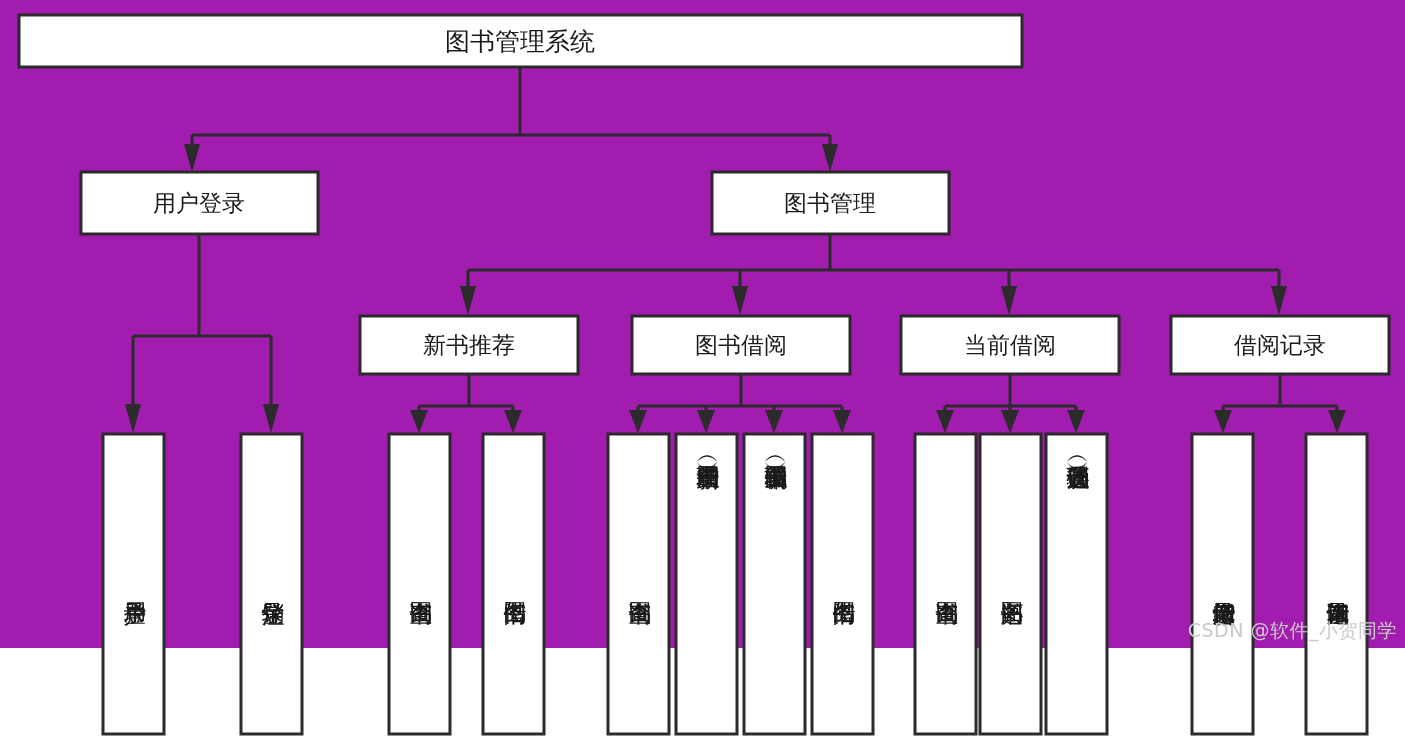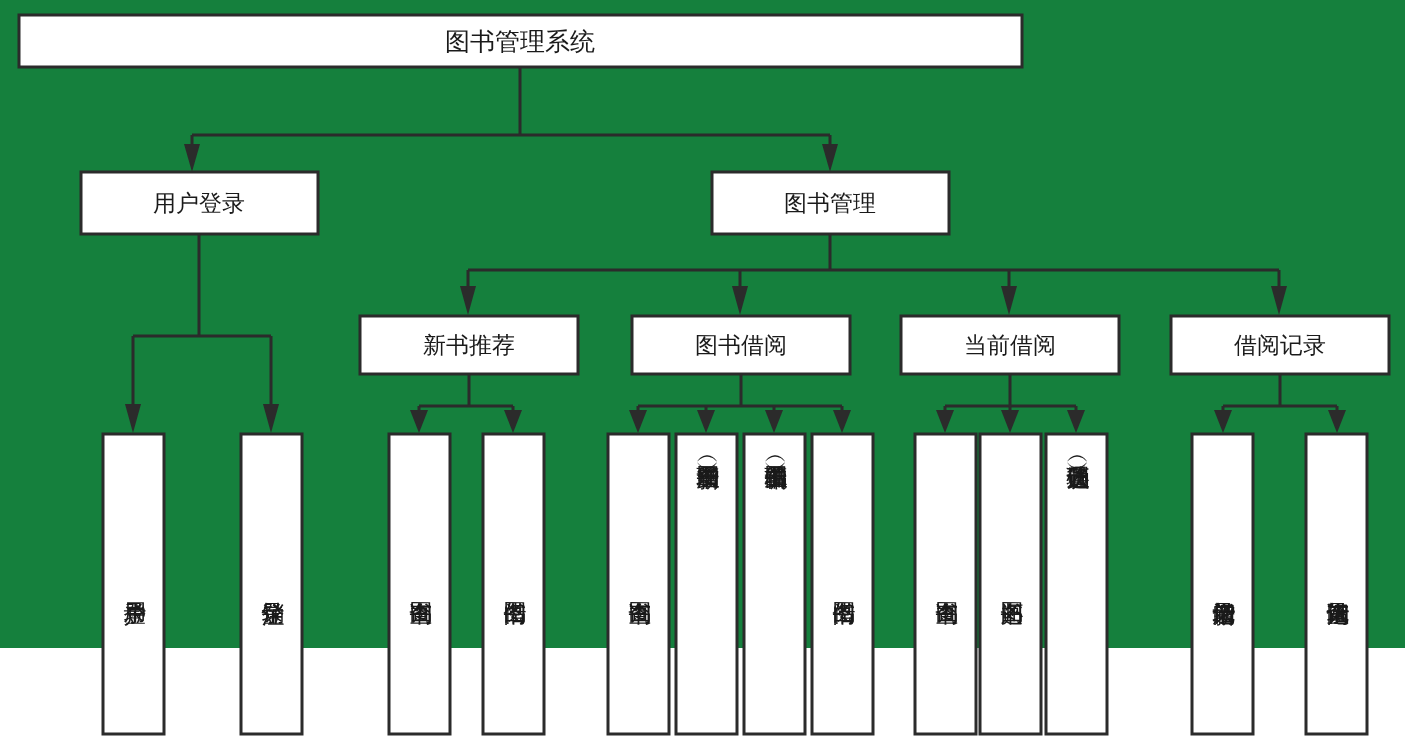--- a/index.html
+++ b/index.html
@@ -1,20 +1,20 @@
 <!DOCTYPE html>
 <html><head>
 <meta charset="utf-8">
 <style>
   html,body{margin:0;padding:0;background:#ffffff;}
   body{
     width:1405px;height:747px;overflow:hidden;
     font-family:"DejaVu Sans","Liberation Sans",sans-serif;
   }
-  #stage{position:relative;width:1405px;height:648px;background:#15803d;}
+  #stage{position:relative;width:1405px;height:648px;background:#a21caf;}
   svg#diagram{position:absolute;left:0;top:0;width:1405px;height:747px;display:block;}
   .node-rect{fill:#ffffff;stroke:#2b2b2b;stroke-width:3;}
   .connector{stroke:#2b2b2b;stroke-width:3;fill:none;}
   .arrow-head{fill:#2b2b2b;stroke:none;}
   .node-label{
     fill:#1a1a1a;
     font-family:"DejaVu Sans","Liberation Sans",sans-serif;
     text-anchor:middle;
     dominant-baseline:middle;
   }
@@ -182,14 +182,15 @@
       <rect class="node-rect" x="1192" y="434" width="61" height="300"></rect>
       <text class="node-label label-vert" x="1223" y="584" writing-mode="tb">新增借阅记录</text>
     </g>
     <g>
       <rect class="node-rect" x="1306" y="434" width="61" height="300"></rect>
       <text class="node-label label-vert" x="1337" y="584" writing-mode="tb">查询借阅记录</text>
     </g>
 
   </svg>
 
+  <div class="watermark">CSDN @软件_小贺同学</div>
 
 </div>
 
 </body></html>

